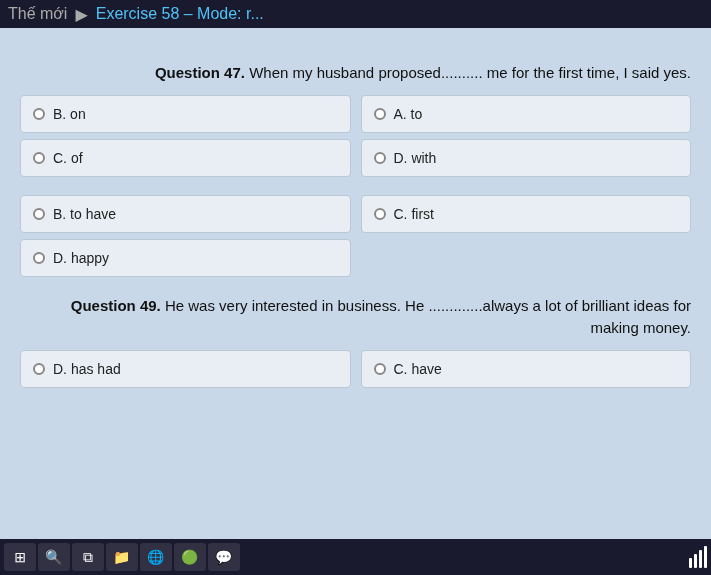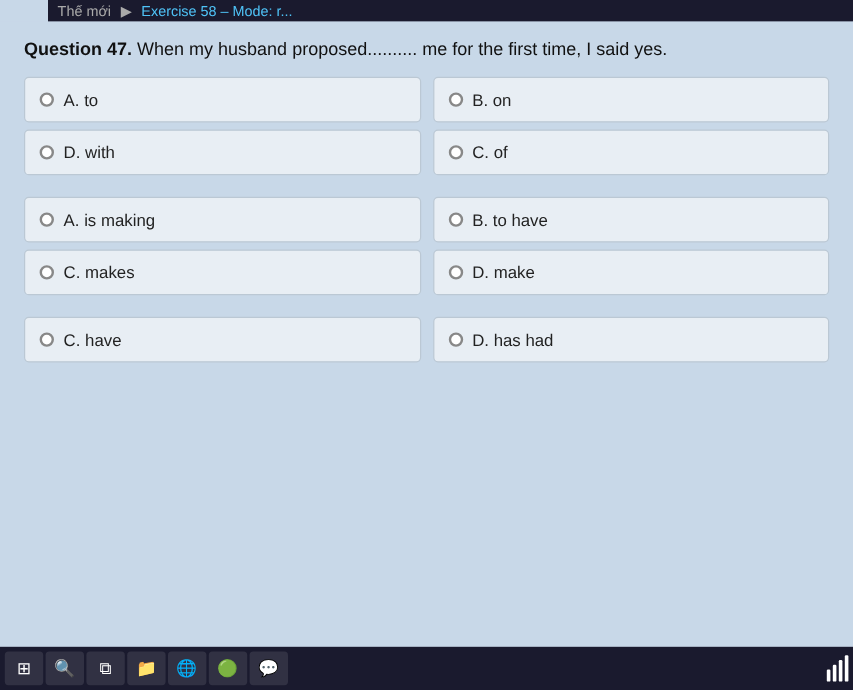--- a/index.html
+++ b/index.html
@@ -8,40 +8,40 @@
       background: #c8d8e8;
       width: 711px;
       height: 575px;
       overflow: hidden;
       position: relative;
     }
 
     .top-bar {
       background: #1a1a2e;
       color: #ccc;
-      font-size: 12px;
+      font-size: 16px;
       padding: 3px 8px;
       display: flex;
       align-items: center;
       gap: 8px;
-      height: 18px;
-      margin-left: 40px;
+      height: 28px;
     }
 
     .top-bar span {
       color: #aaa;
     }
 
     .top-bar .exercise-link {
       color: #4fc3f7;
     }
 
     .content {
-      padding: 13px 20px 10px 20px;
+      padding: 34px 20px 10px 20px;
       background: #c8d8e8;
+      text-align: right;
     }
 
     .question-block {
       margin-bottom: 18px;
     }
 
     .question-text {
       font-size: 15px;
       font-weight: 500;
       color: #111;
@@ -136,67 +136,67 @@
 <div class="content">
 
   <div class="question-block">
     <div class="question-text">
       <strong>Question 47.</strong>
       <span>When my husband proposed.......... me for the first time, I said yes.</span>
     </div>
     <div class="options-grid">
       <div class="option">
         <span class="radio-dot"></span>
+        <span>B. on</span>
+      </div>
+      <div class="option">
+        <span class="radio-dot"></span>
         <span>A. to</span>
       </div>
       <div class="option">
         <span class="radio-dot"></span>
-        <span>B. on</span>
+        <span>C. of</span>
       </div>
       <div class="option">
         <span class="radio-dot"></span>
         <span>D. with</span>
-      </div>
-      <div class="option">
-        <span class="radio-dot"></span>
-        <span>C. of</span>
       </div>
     </div>
   </div>
 
   <div class="question-block">
     <div class="options-grid">
       <div class="option">
         <span class="radio-dot"></span>
-        <span>A. is making</span>
-      </div>
-      <div class="option">
-        <span class="radio-dot"></span>
         <span>B. to have</span>
       </div>
       <div class="option">
         <span class="radio-dot"></span>
-        <span>C. makes</span>
-      </div>
-      <div class="option">
-        <span class="radio-dot"></span>
-        <span>D. make</span>
+        <span>C. first</span>
+      </div>
+      <div class="option">
+        <span class="radio-dot"></span>
+        <span>D. happy</span>
       </div>
     </div>
   </div>
 
   <div class="question-block">
+    <div class="question-text">
+      <strong>Question 49.</strong>
+      <span>He was very interested in business. He .............always a lot of brilliant ideas for making money.</span>
+    </div>
     <div class="options-grid">
       <div class="option">
         <span class="radio-dot"></span>
+        <span>D. has had</span>
+      </div>
+      <div class="option">
+        <span class="radio-dot"></span>
         <span>C. have</span>
-      </div>
-      <div class="option">
-        <span class="radio-dot"></span>
-        <span>D. has had</span>
       </div>
     </div>
   </div>
 
 </div>
 
 <div class="taskbar">
   <button class="taskbar-btn">⊞</button>
   <button class="taskbar-btn">🔍</button>
   <button class="taskbar-btn">⧉</button>

